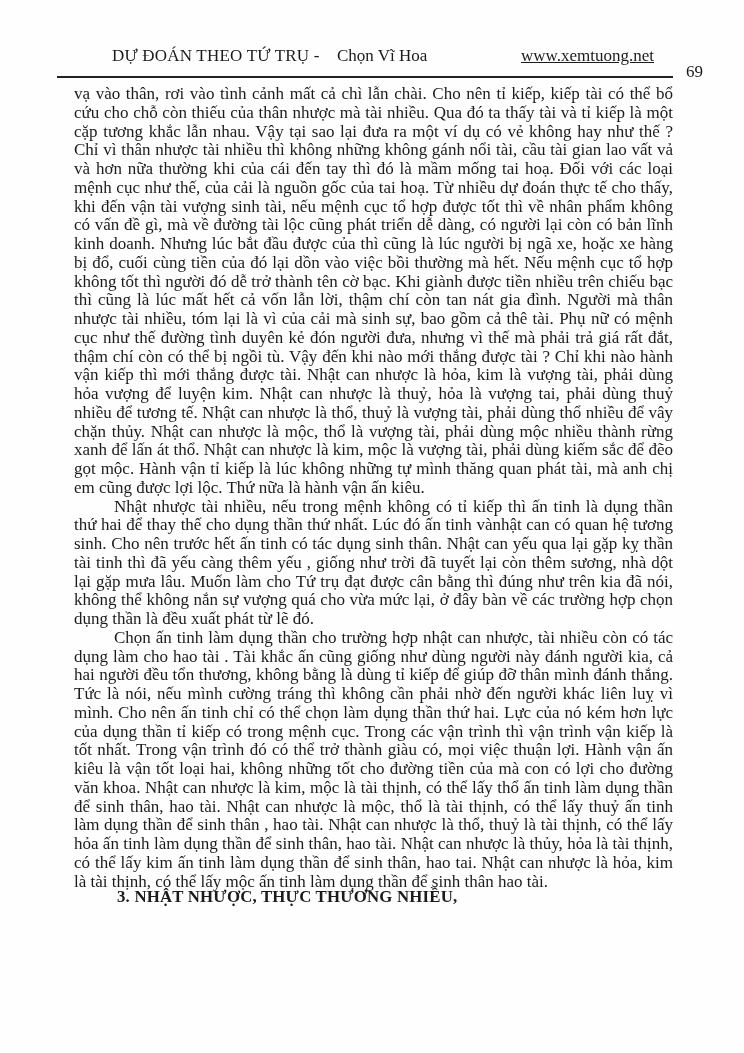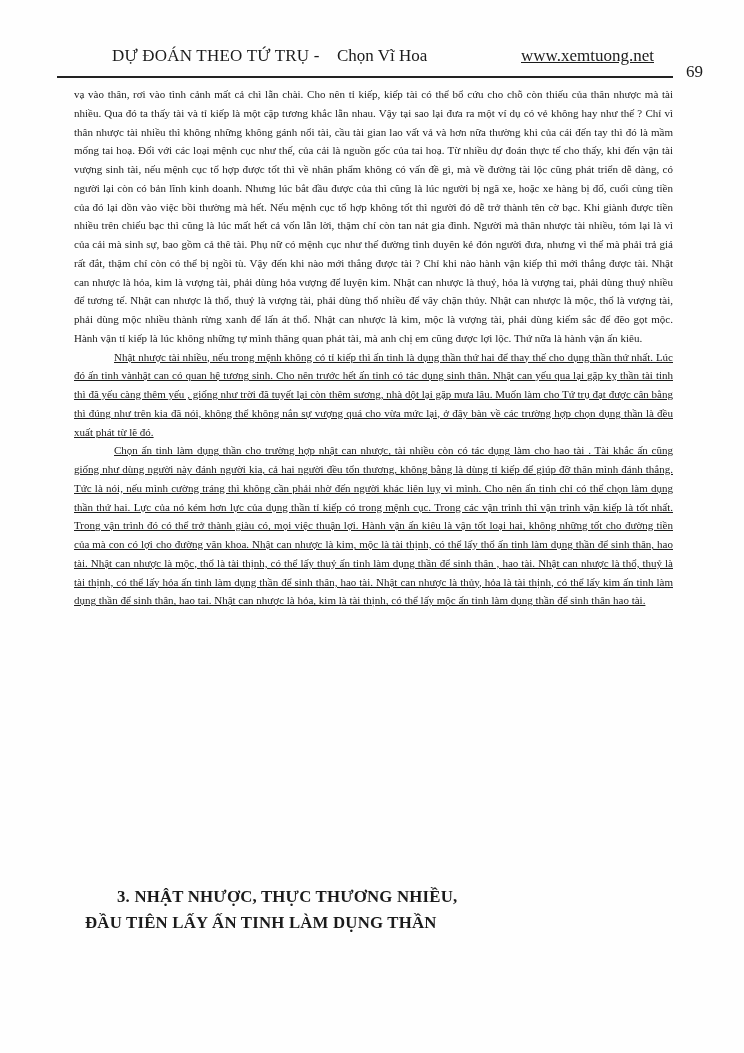--- a/index.html
+++ b/index.html
@@ -36,31 +36,30 @@
     left: 57px;
     width: 616px;
     height: 0;
     border-top: 2px solid #222;
   }
   .body-text {
     position: absolute;
     top: 85px;
     left: 74px;
     width: 599px;
-    font-size: 11px;
+    font-size: 17px;
     line-height: 18.75px;
     text-align: justify;
   }
   .body-text p {
     margin: 0;
     padding: 0;
   }
   .body-text p.indented {
     text-indent: 40px;
-    text-decoration: underline;
   }
   .section-heading {
     position: absolute;
     top: 884px;
     left: 85px;
     width: 420px;
     font-weight: bold;
     font-size: 16.8px;
     line-height: 26px;
     letter-spacing: 0.2px;
@@ -82,16 +81,15 @@
   <div class="header-divider"></div>
 
   <div class="body-text">
     <p>vạ vào thân, rơi vào tình cảnh mất cả chì lẫn chài. Cho nên tỉ kiếp, kiếp tài có thể bổ cứu cho chỗ còn thiếu của thân nhược mà tài nhiều. Qua đó ta thấy tài và tỉ kiếp là một cặp tương khắc lẫn nhau. Vậy tại sao lại đưa ra một ví dụ có vẻ không hay như thế ? Chỉ vì thân nhược tài nhiều thì không những không gánh nổi tài, cầu tài gian lao vất vả và hơn nữa thường khi của cái đến tay thì đó là mầm mống tai hoạ. Đối với các loại mệnh cục như thế, của cải là nguồn gốc của tai hoạ. Từ nhiều dự đoán thực tế cho thấy, khi đến vận tài vượng sinh tài, nếu mệnh cục tổ hợp được tốt thì về nhân phẩm không có vấn đề gì, mà về đường tài lộc cũng phát triển dễ dàng, có người lại còn có bản lĩnh kinh doanh. Nhưng lúc bắt đầu được của thì cũng là lúc người bị ngã xe, hoặc xe hàng bị đổ, cuối cùng tiền của đó lại dồn vào việc bồi thường mà hết. Nếu mệnh cục tổ hợp không tốt thì người đó dễ trở thành tên cờ bạc. Khi giành được tiền nhiều  trên chiếu bạc thì cũng là lúc mất hết cả vốn lẫn lời, thậm chí còn tan nát gia đình. Người mà thân nhược tài nhiều, tóm lại là vì của cải mà sinh sự, bao gồm cả thê tài. Phụ nữ có mệnh cục như thế đường tình duyên  kẻ đón người đưa, nhưng vì thế mà  phải trả giá rất đắt, thậm chí còn có thể bị ngồi tù. Vậy đến khi nào mới thắng được tài ? Chỉ khi nào hành vận kiếp thì mới thắng được tài. Nhật can nhược là hỏa, kim là vượng tài, phải dùng hỏa vượng để luyện kim. Nhật can nhược là thuỷ, hỏa là vượng tai, phải dùng thuỷ nhiều để tương tế. Nhật can nhược là thổ, thuỷ là vượng tài, phải dùng thổ nhiều để vây chặn thủy. Nhật can nhược là mộc, thổ là vượng tài, phải dùng mộc nhiều thành rừng xanh để lấn át thổ. Nhật can nhược là kim, mộc là vượng tài, phải dùng kiếm sắc để đẽo gọt mộc. Hành vận tỉ kiếp là lúc không những tự mình thăng quan phát tài, mà anh chị em cũng được lợi lộc. Thứ nữa là hành vận ấn kiêu.</p>
     <p class="indented">Nhật nhược tài nhiều, nếu trong mệnh không có tỉ kiếp thì ấn tinh là dụng thần thứ hai để thay thế cho dụng thần thứ nhất. Lúc đó ấn tinh vànhật can có quan hệ tương sinh. Cho nên trước hết ấn tinh có tác dụng sinh thân. Nhật can yếu qua lại gặp kỵ thần tài tinh thì đã yếu càng thêm yếu , giống như trời đã tuyết lại còn thêm sương, nhà dột lại gặp mưa lâu. Muốn làm cho Tứ trụ đạt được cân bằng thì đúng như trên kia đã nói, không thể không nắn sự vượng quá cho vừa mức lại, ở đây bàn về các trường hợp chọn dụng thần là đều xuất phát từ lẽ đó.</p>
     <p class="indented">Chọn  ấn tinh làm dụng thần cho trường hợp nhật can nhược, tài nhiều còn có tác dụng làm cho hao tài . Tài khắc ấn cũng giống như dùng người này đánh người kia, cả hai người đều tổn thương, không bằng là dùng tỉ kiếp để giúp đỡ thân mình đánh thắng. Tức là nói, nếu mình cường tráng thì không cần phải nhờ đến người khác liên luỵ vì mình. Cho nên ấn tinh chỉ có thể chọn làm dụng thần thứ hai. Lực của nó kém hơn lực của dụng thần tỉ kiếp có trong mệnh cục. Trong các vận trình thì vận trình vận kiếp là tốt nhất. Trong vận trình đó có thể trở thành giàu có, mọi việc thuận lợi. Hành vận ấn kiêu là vận tốt loại hai, không những tốt cho đường tiền của mà con có lợi cho đường văn khoa. Nhật can nhược là kim, mộc là tài thịnh, có thể lấy thổ ấn tinh làm dụng thần để sinh thân, hao tài. Nhật can nhược là mộc, thổ là tài thịnh, có thể lấy thuỷ ấn tinh làm dụng thần để sinh thân , hao tài. Nhật can nhược là thổ, thuỷ là tài thịnh, có thể lấy hỏa ấn tinh làm dụng thần để sinh thân, hao tài. Nhật can nhược là thủy, hỏa là tài thịnh, có thể lấy kim ấn tinh làm dụng thần để sinh thân, hao tai. Nhật can nhược là hỏa, kim là tài thịnh, có thể lấy mộc ấn tinh làm dụng thần để sinh thân hao tài.</p>
   </div>
 
   <div class="section-heading">
     <div class="line1">3.   NHẬT NHƯỢC, THỰC THƯƠNG NHIỀU,</div>
-    <div class="line2">ĐẦU TIÊN LẤY ẤN TINH LÀM DỤNG THẦN</div>
   </div>
 
 </div>
 
 </body></html>

